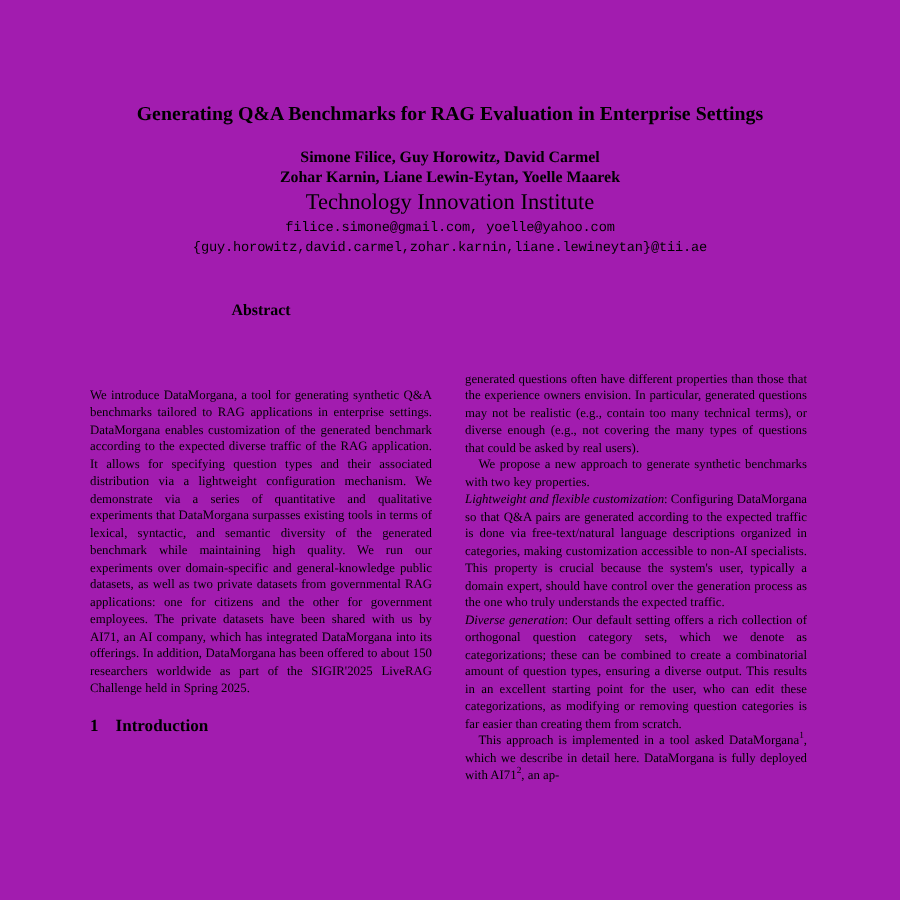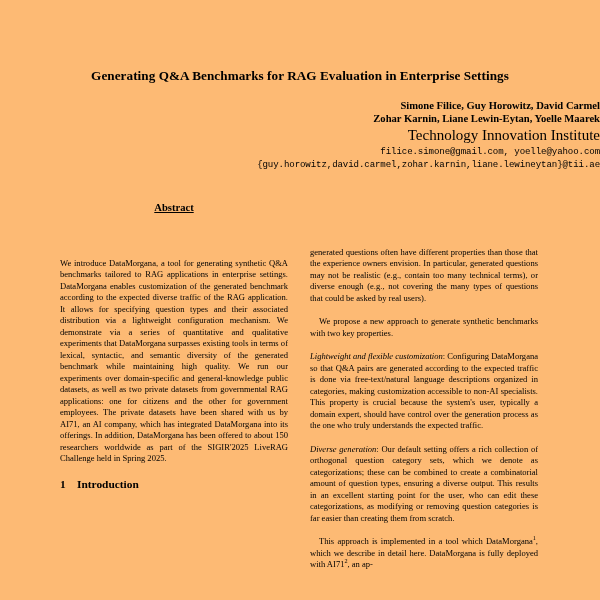--- a/index.html
+++ b/index.html
@@ -12,35 +12,35 @@
     width: 600px;
     height: 600px;
     overflow: hidden;
     font-family: "Liberation Serif", "DejaVu Serif", serif;
     color: #000000;
   }
   .page {
     position: relative;
     width: 600px;
     height: 600px;
-    background: #fdba74;
+    background: #a21caf;
     box-sizing: border-box;
     padding: 0;
   }
   .title {
     font-size: 13.2px;
     font-weight: bold;
     text-align: center;
     margin: 0;
     padding: 68px 30px 0 30px;
     letter-spacing: 0.05px;
     line-height: 1.25;
   }
   .authors {
-    text-align: right;
+    text-align: center;
     margin-top: 14px;
   }
   .author-line {
     font-size: 10.6px;
     font-weight: bold;
     line-height: 1.32;
   }
   .affil-line {
     font-size: 15px;
     line-height: 1.32;
@@ -63,41 +63,40 @@
   }
   .col {
     width: 228px;
     flex: 0 0 228px;
   }
   .sec-head-centered {
     font-size: 10.6px;
     font-weight: bold;
     text-align: center;
     margin: 0 0 9px 0;
-    text-decoration: underline;
   }
   .sec-head {
     font-size: 11.4px;
     font-weight: bold;
     margin: 13px 0 7px 0;
   }
   .sec-head .num {
     display: inline-block;
     width: 17px;
   }
   p.body {
     margin: 0;
     font-size: 8.55px;
     line-height: 1.345;
     text-align: justify;
     text-justify: inter-word;
     hyphens: manual;
   }
   p.body + p.body {
-    margin-top: 12px;
+    margin-top: 0;
     text-indent: 9px;
   }
   p.noindent {
     text-indent: 0 !important;
     margin-top: 45px;
   }
   .ital {
     font-style: italic;
   }
   sup {
@@ -134,17 +133,17 @@
       <div class="sec-head">
         <span class="num">1</span><span>Introduction</span>
       </div>
     </div>
 
     <div class="col clip">
       <p class="body noindent">generated questions often have different properties than those that the experience owners envision. In particular, generated questions may not be realistic (e.g., contain too many technical terms), or diverse enough (e.g., not covering the many types of questions that could be asked by real users).</p>
       <p class="body">We propose a new approach to generate synthetic benchmarks with two key properties.</p>
       <p class="body noindent"><span class="ital">Lightweight and flexible customization</span><span>: Configuring DataMorgana so that Q&amp;A pairs are generated according to the expected traffic is done via free-text/natural language descriptions organized in categories, making customization accessible to non-AI specialists. This property is crucial because the system's user, typically a domain expert, should have control over the generation process as the one who truly understands the expected traffic.</span></p>
       <p class="body noindent"><span class="ital">Diverse generation</span><span>: Our default setting offers a rich collection of orthogonal question category sets, which we denote as categorizations; these can be combined to create a combinatorial amount of question types, ensuring a diverse output. This results in an excellent starting point for the user, who can edit these categorizations, as modifying or removing question categories is far easier than creating them from scratch.</span></p>
-      <p class="body"><span>This approach is implemented in a tool which DataMorgana</span><sup>1</sup><span>, which we describe in detail here. DataMorgana is fully deployed with AI71</span><sup>2</sup><span>, an ap-</span></p>
+      <p class="body"><span>This approach is implemented in a tool asked DataMorgana</span><sup>1</sup><span>, which we describe in detail here. DataMorgana is fully deployed with AI71</span><sup>2</sup><span>, an ap-</span></p>
     </div>
 
   </div>
 </div>
 
 </body></html>

